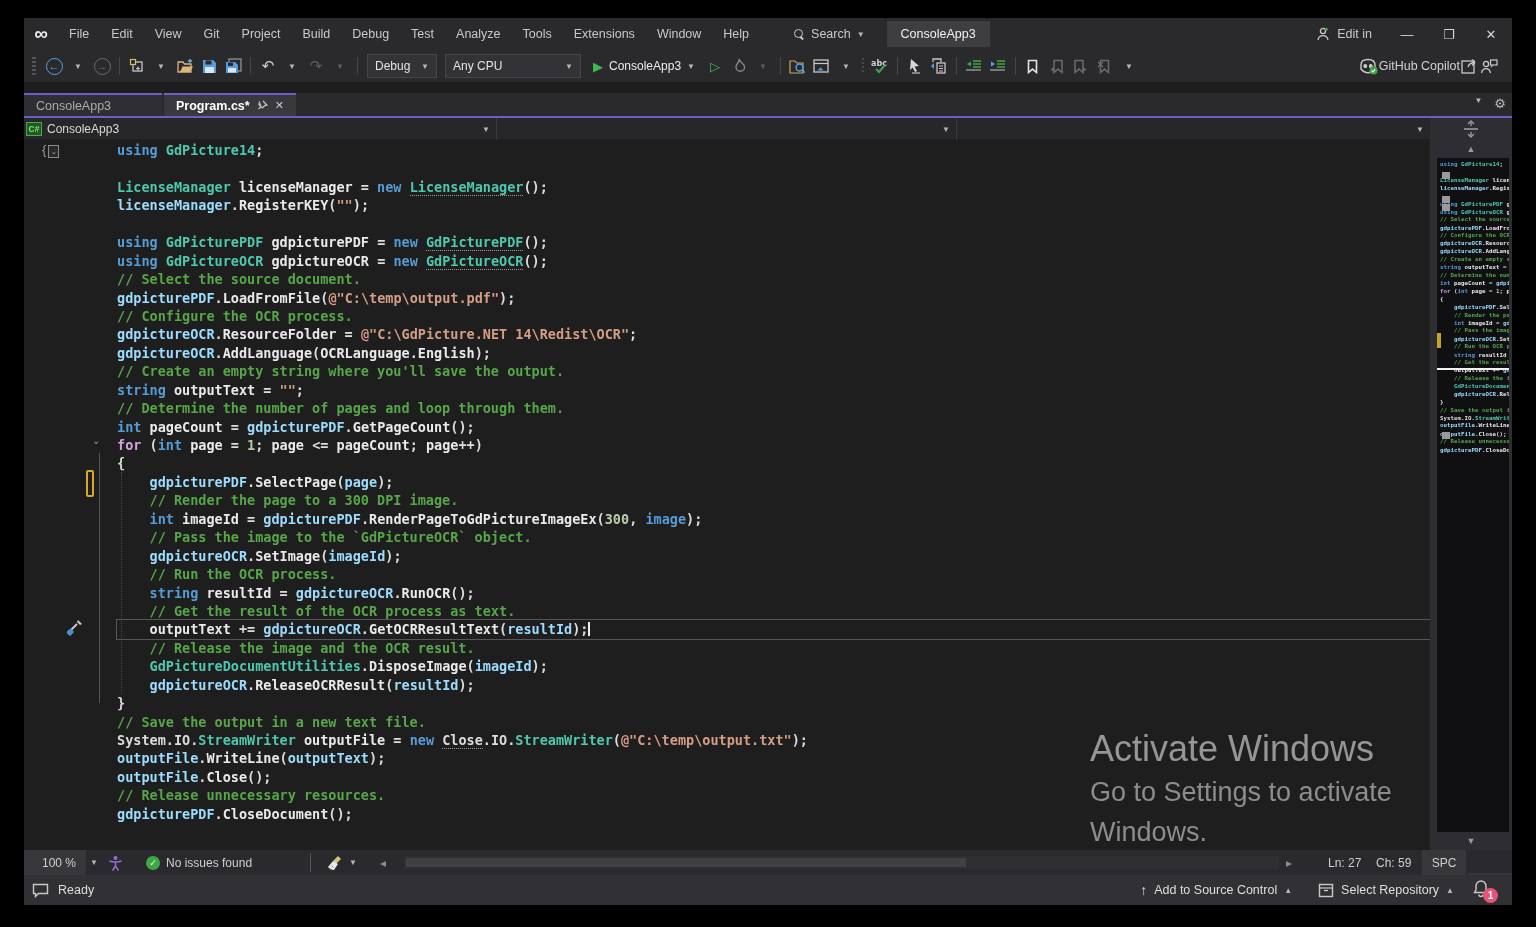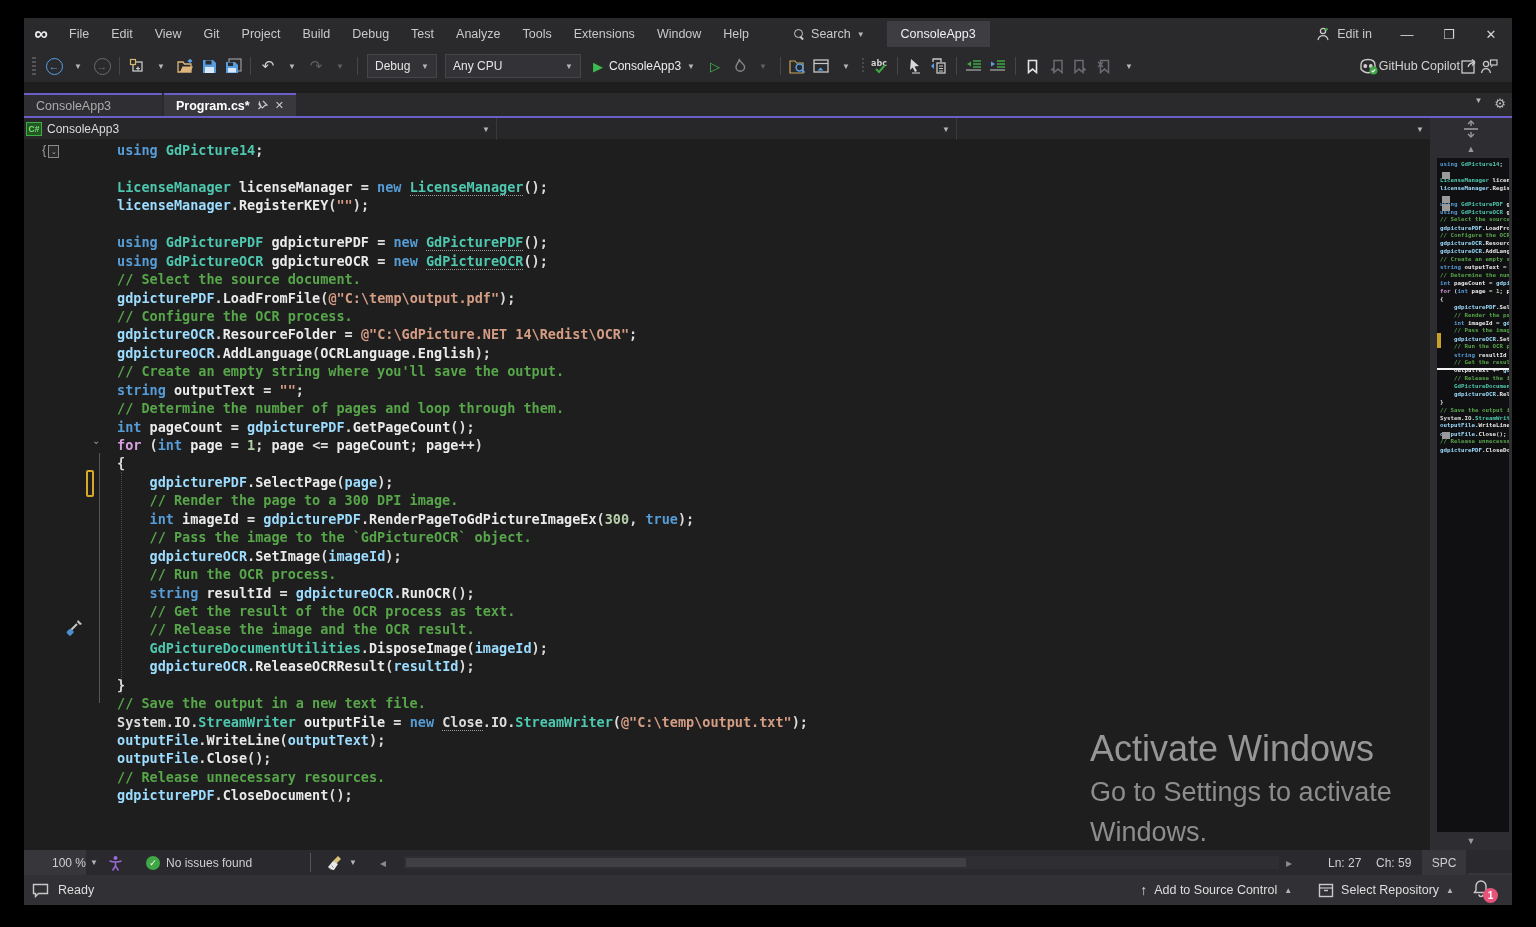--- a/index.html
+++ b/index.html
@@ -428,26 +428,27 @@
         <div class="cl"><span class="va">gdpictureOCR</span><span class="pl">.</span><span class="me">ResourceFolder</span><span class="pl"> = </span><span class="st">@"C:\GdPicture.NET 14\Redist\OCR"</span><span class="pl">;</span></div>
         <div class="cl"><span class="va">gdpictureOCR</span><span class="pl">.</span><span class="me">AddLanguage</span><span class="pl">(</span><span class="me">OCRLanguage</span><span class="pl">.</span><span class="me">English</span><span class="pl">);</span></div>
         <div class="cl"><span class="co">// Create an empty string where you'll save the output.</span></div>
         <div class="cl"><span class="kw">string </span><span class="dc">outputText</span><span class="pl"> = </span><span class="st">""</span><span class="pl">;</span></div>
         <div class="cl"><span class="co">// Determine the number of pages and loop through them.</span></div>
         <div class="cl"><span class="kw">int </span><span class="dc">pageCount</span><span class="pl"> = </span><span class="va">gdpicturePDF</span><span class="pl">.</span><span class="me">GetPageCount</span><span class="pl">();</span></div>
         <div class="cl"><span class="ct">for </span><span class="pl">(</span><span class="kw">int </span><span class="dc">page</span><span class="pl"> = </span><span class="nu">1</span><span class="pl">; </span><span class="dc">page</span><span class="pl"> &lt;= </span><span class="dc">pageCount</span><span class="pl">; </span><span class="dc">page</span><span class="pl">++)</span></div>
         <div class="cl"><span class="pl">{</span></div>
         <div class="cl"><span class="va">    gdpicturePDF</span><span class="pl">.</span><span class="me">SelectPage</span><span class="pl">(</span><span class="va">page</span><span class="pl">);</span></div>
         <div class="cl"><span class="co">    // Render the page to a 300 DPI image.</span></div>
-        <div class="cl"><span class="kw">    int </span><span class="dc">imageId</span><span class="pl"> = </span><span class="va">gdpicturePDF</span><span class="pl">.</span><span class="me">RenderPageToGdPictureImageEx</span><span class="pl">(</span><span class="nu">300</span><span class="pl">, </span><span class="kw">true</span><span class="pl">);</span></div>
+        <div class="cl"><span class="kw">    int </span><span class="dc">imageId</span><span class="pl"> = </span><span class="va">gdpicturePDF</span><span class="pl">.</span><span class="me">RenderPageToGdPictureImageEx</span><span class="pl">(</span><span class="nu">300</span><span class="pl">, </span><span class="kw">image</span><span class="pl">);</span></div>
         <div class="cl"><span class="co">    // Pass the image to the `GdPictureOCR` object.</span></div>
         <div class="cl"><span class="va">    gdpictureOCR</span><span class="pl">.</span><span class="me">SetImage</span><span class="pl">(</span><span class="va">imageId</span><span class="pl">);</span></div>
         <div class="cl"><span class="co">    // Run the OCR process.</span></div>
         <div class="cl"><span class="kw">    string </span><span class="dc">resultId</span><span class="pl"> = </span><span class="va">gdpictureOCR</span><span class="pl">.</span><span class="me">RunOCR</span><span class="pl">();</span></div>
         <div class="cl"><span class="co">    // Get the result of the OCR process as text.</span></div>
+        <div class="cl current"><span class="dc">    outputText</span><span class="pl"> += </span><span class="va">gdpictureOCR</span><span class="pl">.</span><span class="me">GetOCRResultText</span><span class="pl">(</span><span class="va">resultId</span><span class="pl">);</span><span class="caret"></span></div>
         <div class="cl"><span class="co">    // Release the image and the OCR result.</span></div>
         <div class="cl"><span class="ty">    GdPictureDocumentUtilities</span><span class="pl">.</span><span class="me">DisposeImage</span><span class="pl">(</span><span class="va">imageId</span><span class="pl">);</span></div>
         <div class="cl"><span class="va">    gdpictureOCR</span><span class="pl">.</span><span class="me">ReleaseOCRResult</span><span class="pl">(</span><span class="va">resultId</span><span class="pl">);</span></div>
         <div class="cl"><span class="pl">}</span></div>
         <div class="cl"><span class="co">// Save the output in a new text file.</span></div>
         <div class="cl"><span class="pl">System.IO.</span><span class="ty">StreamWriter</span><span class="dc"> outputFile</span><span class="pl"> = </span><span class="kw">new </span><span class="plu">Close</span><span class="pl">.IO.</span><span class="ty">StreamWriter</span><span class="pl">(</span><span class="st">@"C:\temp\output.txt"</span><span class="pl">);</span></div>
         <div class="cl"><span class="va">outputFile</span><span class="pl">.</span><span class="me">WriteLine</span><span class="pl">(</span><span class="va">outputText</span><span class="pl">);</span></div>
         <div class="cl"><span class="va">outputFile</span><span class="pl">.</span><span class="me">Close</span><span class="pl">();</span></div>
         <div class="cl"><span class="co">// Release unnecessary resources.</span></div>
         <div class="cl"><span class="va">gdpicturePDF</span><span class="pl">.</span><span class="me">CloseDocument</span><span class="pl">();</span></div>
@@ -506,21 +507,21 @@
         <div class="mm-box" style="top:38px;"></div>
         <div class="mm-box" style="top:46px;"></div>
         <div class="mm-box" style="top:274px;"></div>
         <div class="mm-viewline"></div>
       </div>
       <div class="sc-arrow" style="top:696px;">▼</div>
     </div>
   </div>
 
   <div class="efooter">
-    <div class="ef-item ef-box" style="left:0; width:62px; justify-content:flex-end; padding-left:8px;">
+    <div class="ef-item ef-box" style="left:0; width:62px; justify-content:center; padding-left:8px;">
       <span>100 %</span>
     </div>
     <div class="ef-item" style="left:66px;">
       <span class="caret-dn">▼</span>
     </div>
     <div class="ef-item" style="left:84px;">
       <svg width="15" height="16" viewBox="0 0 15 16">
         <circle cx="7.5" cy="3" r="2" fill="#9b6bd6"></circle>
         <path d="M1.5 6c4 1.2 8 1.2 12 0M7.5 7v4M7.5 11l-3 4.5M7.5 11l3 4.5" stroke="#9b6bd6" stroke-width="1.5" fill="none"></path>
       </svg>

